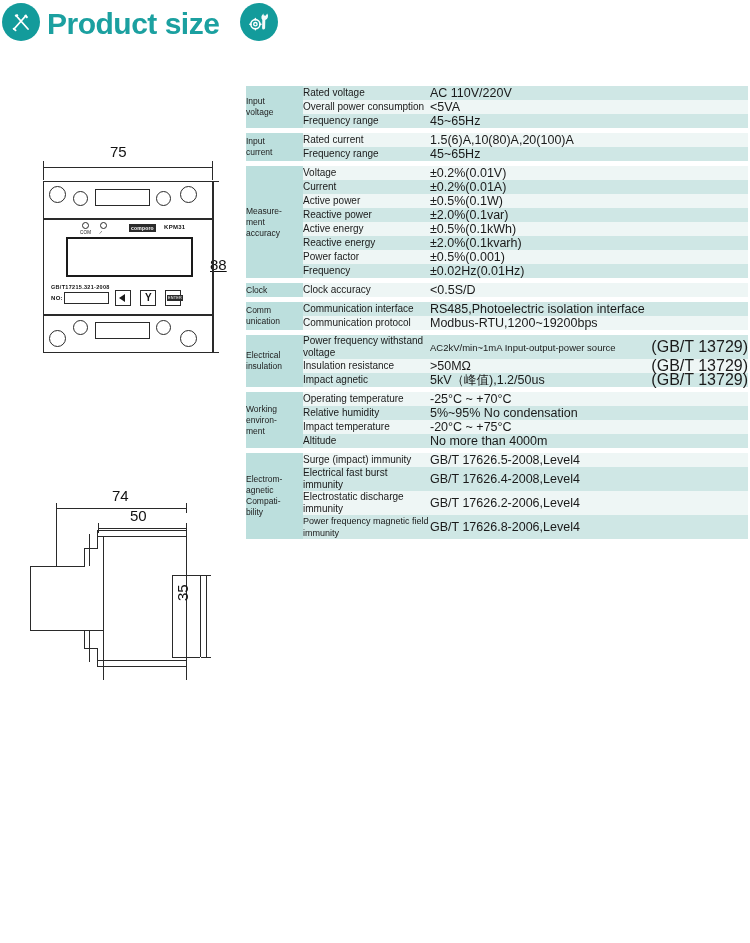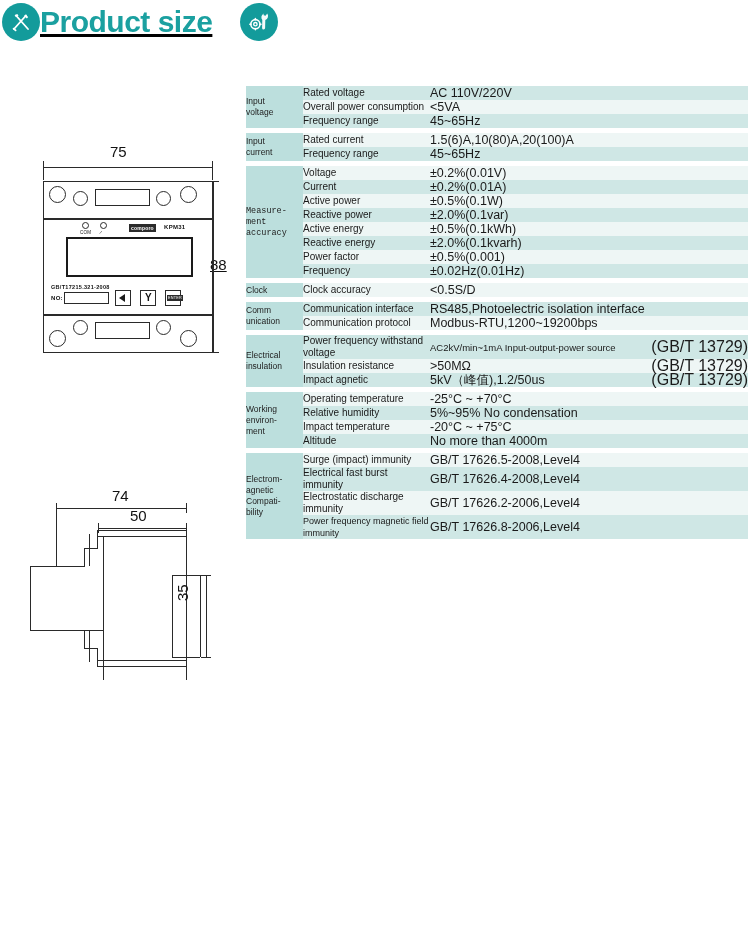--- a/index.html
+++ b/index.html
@@ -3,21 +3,21 @@
 <meta charset="utf-8">
 <style>
   html,body{margin:0;padding:0;}
   body{
     width:750px;height:943px;background:#ffffff;
     font-family:"Liberation Sans","DejaVu Sans",sans-serif;
     overflow:hidden;position:relative;
   }
   
   .headers{position:absolute;left:0;top:0;width:750px;height:50px;}
-  .hdr{position:absolute;display:flex;align-items:center;text-decoration:underline;}
+  .hdr{position:absolute;display:flex;align-items:flex-end;gap:7px;}
   .hdr-1{left:2px;top:3px;}
   .hdr-2{left:240px;top:3px;}
   .hdr-icon{width:38px;height:38px;border-radius:50%;background:#139b9b;
             display:flex;align-items:center;justify-content:center;flex:none;}
   .hdr-title{font-size:30px;font-weight:bold;color:#1ba0a0;letter-spacing:-0.5px;
              white-space:nowrap;line-height:34px;}
 
   
   .draw{position:absolute;}
   .ln{position:absolute;background:#2a2a2a;}
@@ -210,21 +210,21 @@
       </tr>
       <tr class="a">
         <td class="param sep">Frequency range</td>
         <td class="val sep"><span>45~65Hz</span></td>
       </tr>
       <tr class="gap">
         <td class="cat"></td>
         <td colspan="2"></td>
       </tr>
       <tr class="b">
-        <td class="cat" rowspan="8" style="white-space: pre-line; font-family: Liberation Mono, monospace;">Measure-
+        <td class="cat" rowspan="8" style="white-space: pre-line;">Measure-
 ment
 accuracy</td>
         <td class="param sep">Voltage</td>
         <td class="val sep"><span>±0.2%(0.01V)</span></td>
       </tr>
       <tr class="a">
         <td class="param sep">Current</td>
         <td class="val sep"><span>±0.2%(0.01A)</span></td>
       </tr>
       <tr class="b">

